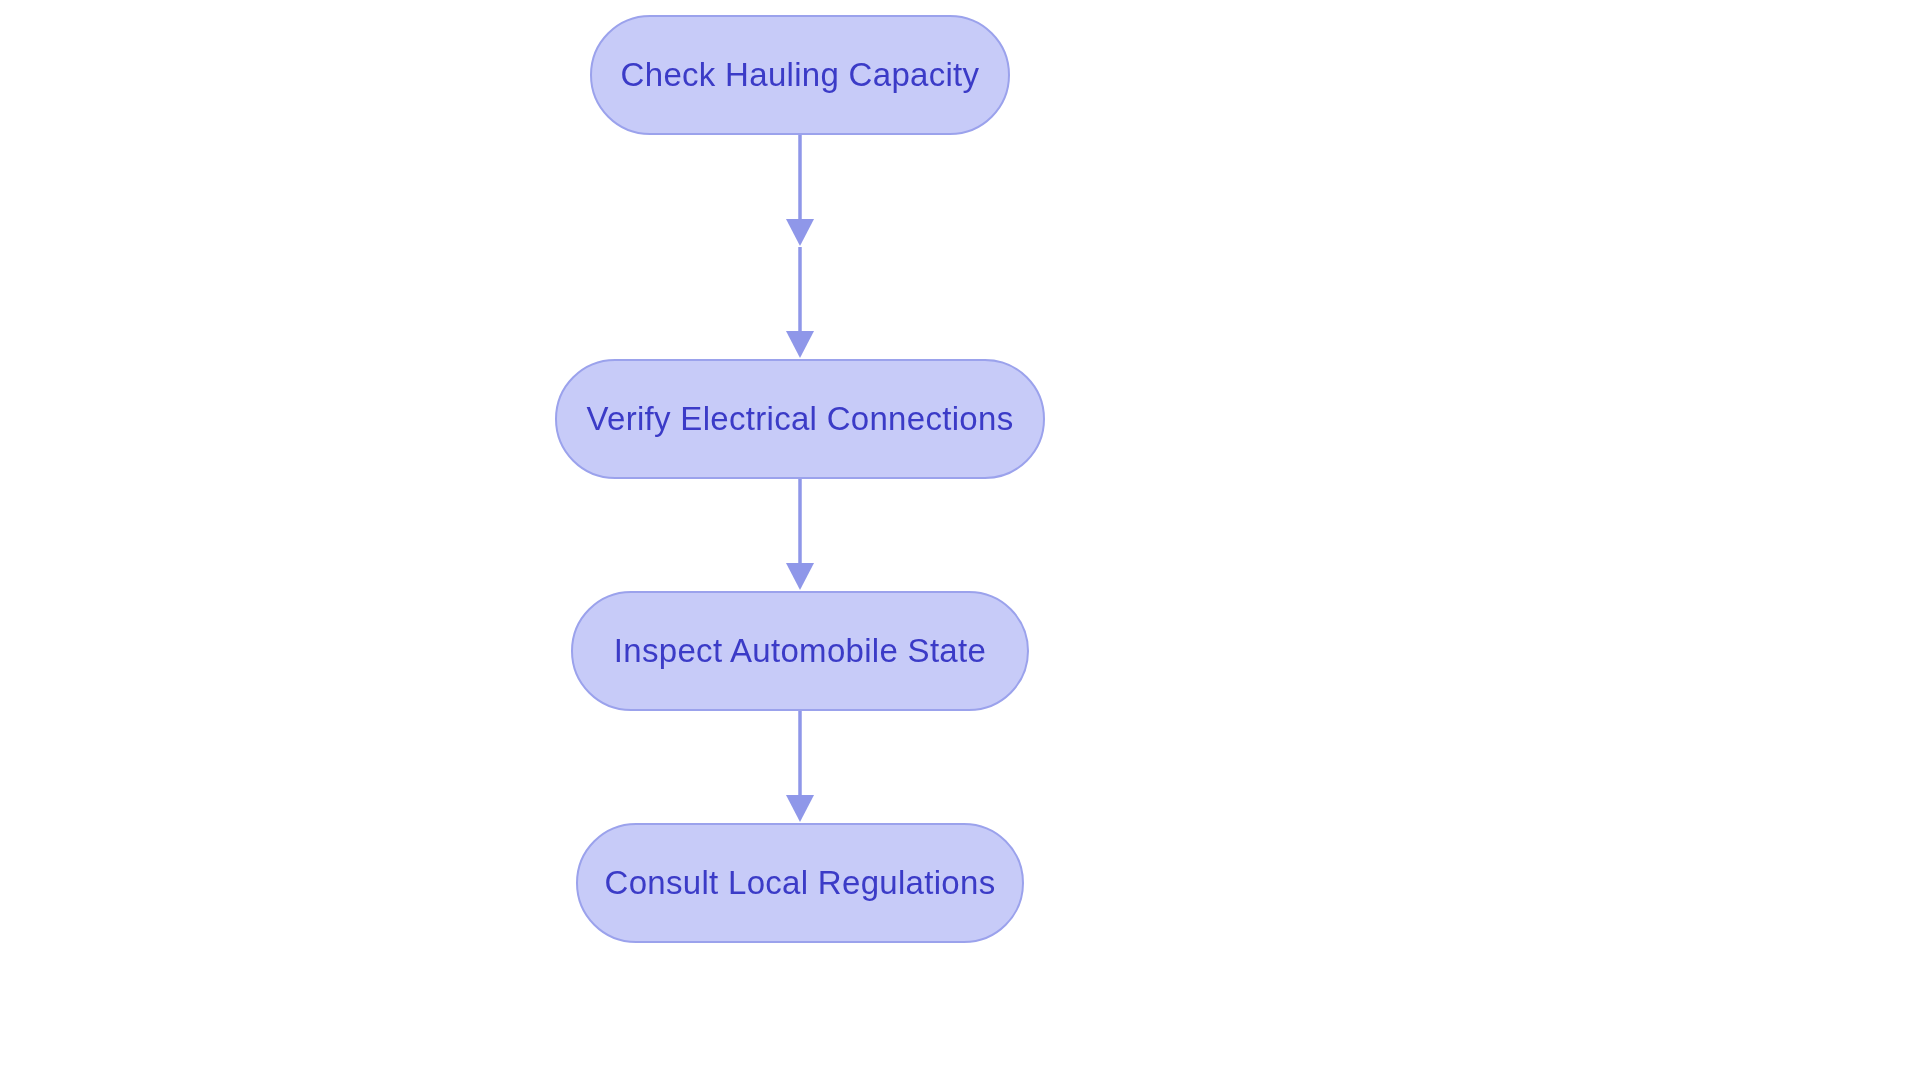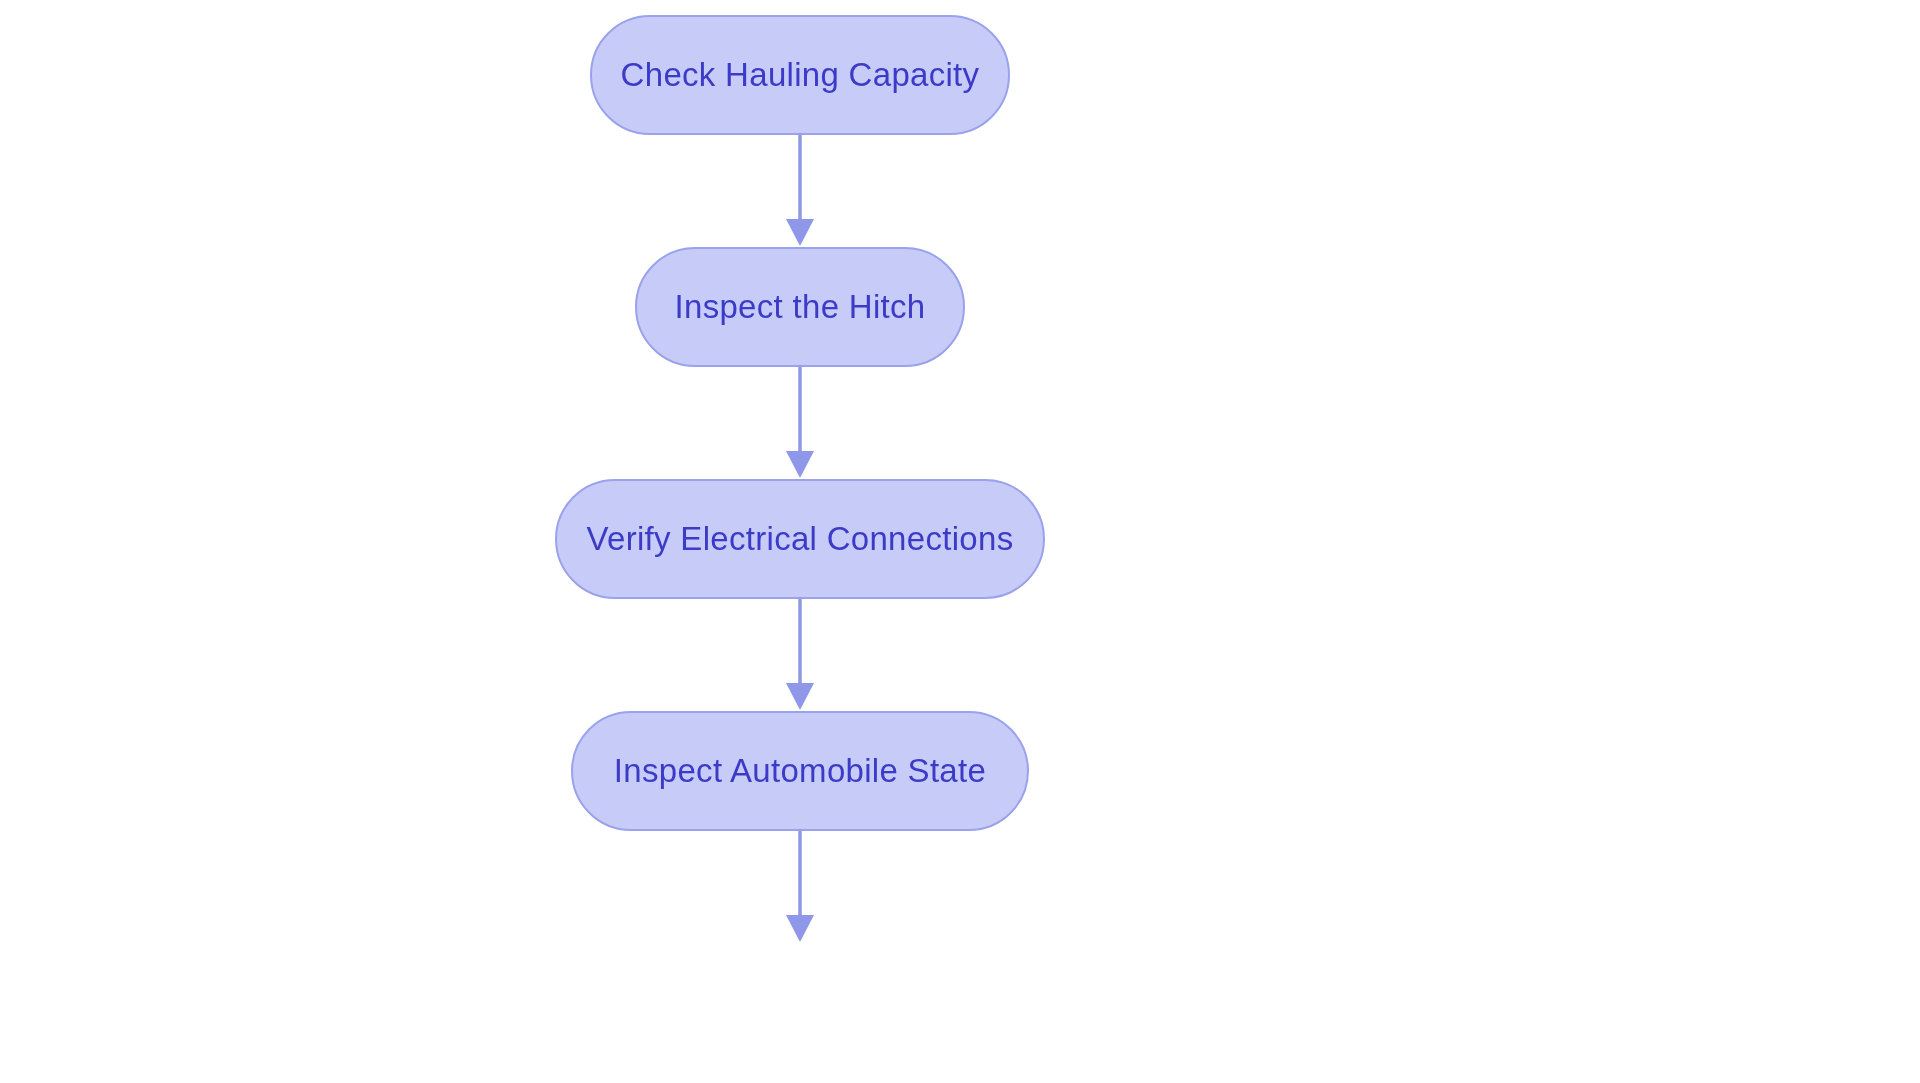--- a/index.html
+++ b/index.html
@@ -65,23 +65,20 @@
     <span>Check Hauling Capacity</span>
   </div>
 
   <div class="arrow">
     <svg width="30" height="112" viewBox="0 0 30 112" aria-hidden="true">
       <line x1="15" y1="0" x2="15" y2="86" stroke="currentColor" stroke-width="3.5"></line>
       <polygon points="1,84 29,84 15,111" fill="currentColor"></polygon>
     </svg>
   </div>
 
-  <div class="node node-2">
-    <span>Inspect the Hitch</span>
-  </div>
 
   <div class="arrow">
     <svg width="30" height="112" viewBox="0 0 30 112" aria-hidden="true">
       <line x1="15" y1="0" x2="15" y2="86" stroke="currentColor" stroke-width="3.5"></line>
       <polygon points="1,84 29,84 15,111" fill="currentColor"></polygon>
     </svg>
   </div>
 
   <div class="node node-3">
     <span>Verify Electrical Connections</span>
@@ -98,14 +95,17 @@
     <span>Inspect Automobile State</span>
   </div>
 
   <div class="arrow">
     <svg width="30" height="112" viewBox="0 0 30 112" aria-hidden="true">
       <line x1="15" y1="0" x2="15" y2="86" stroke="currentColor" stroke-width="3.5"></line>
       <polygon points="1,84 29,84 15,111" fill="currentColor"></polygon>
     </svg>
   </div>
 
+  <div class="node node-5">
+    <span>Consult Local Regulations</span>
+  </div>
 
 </div>
 
 </body></html>

